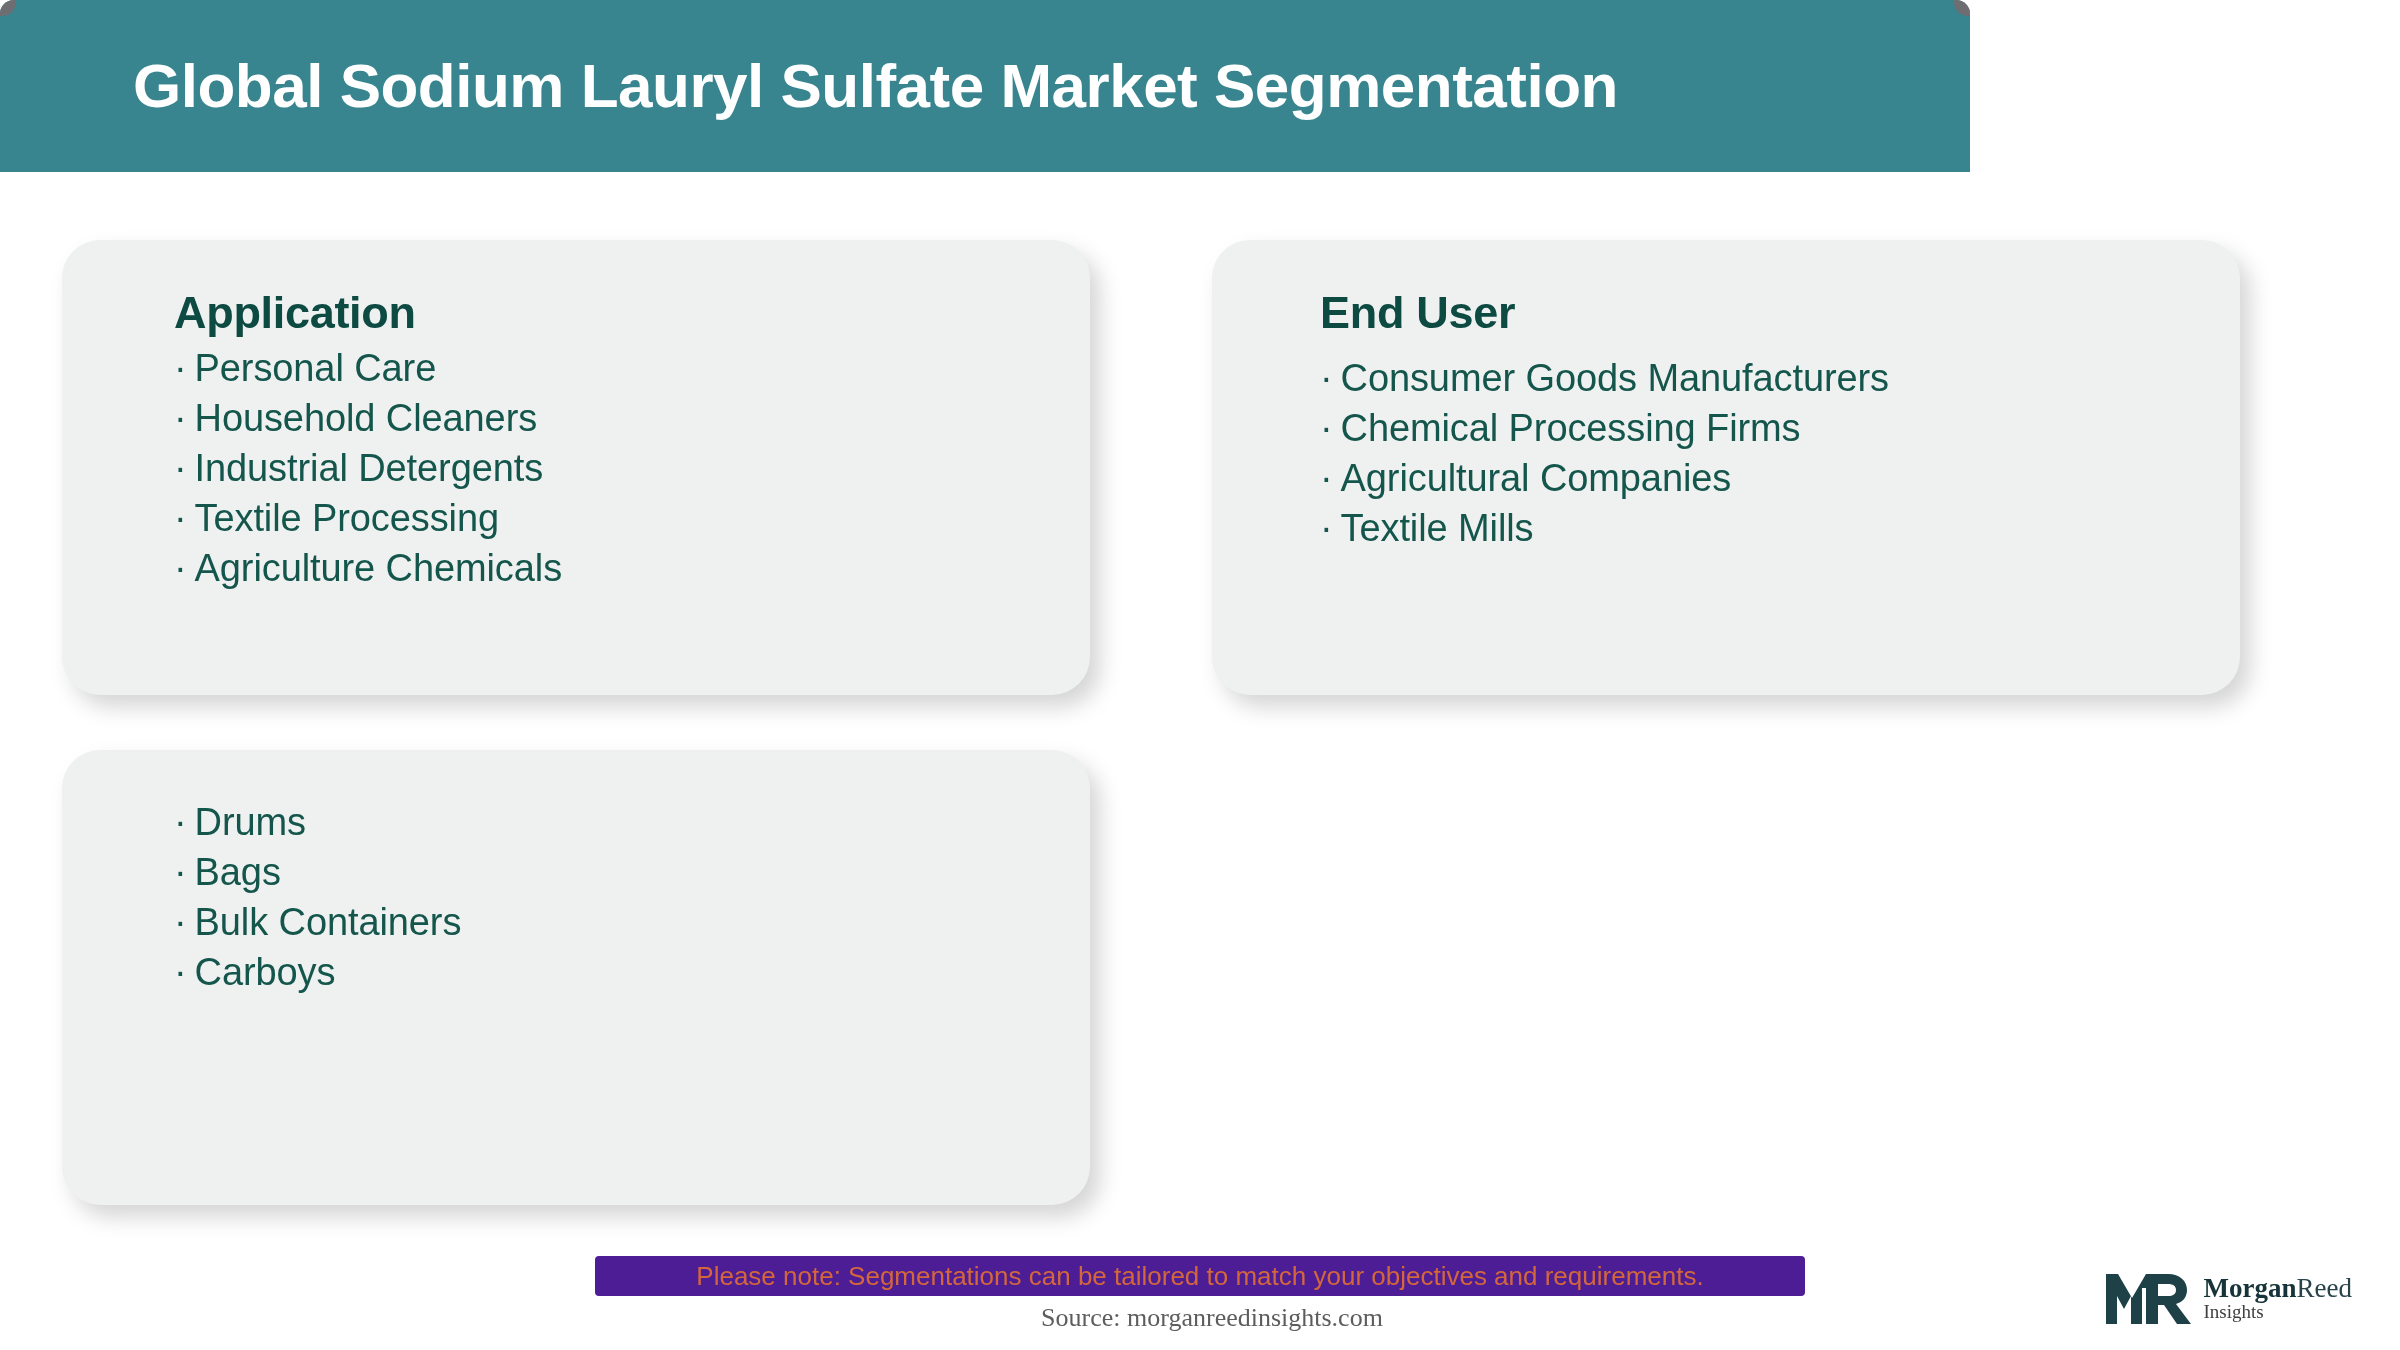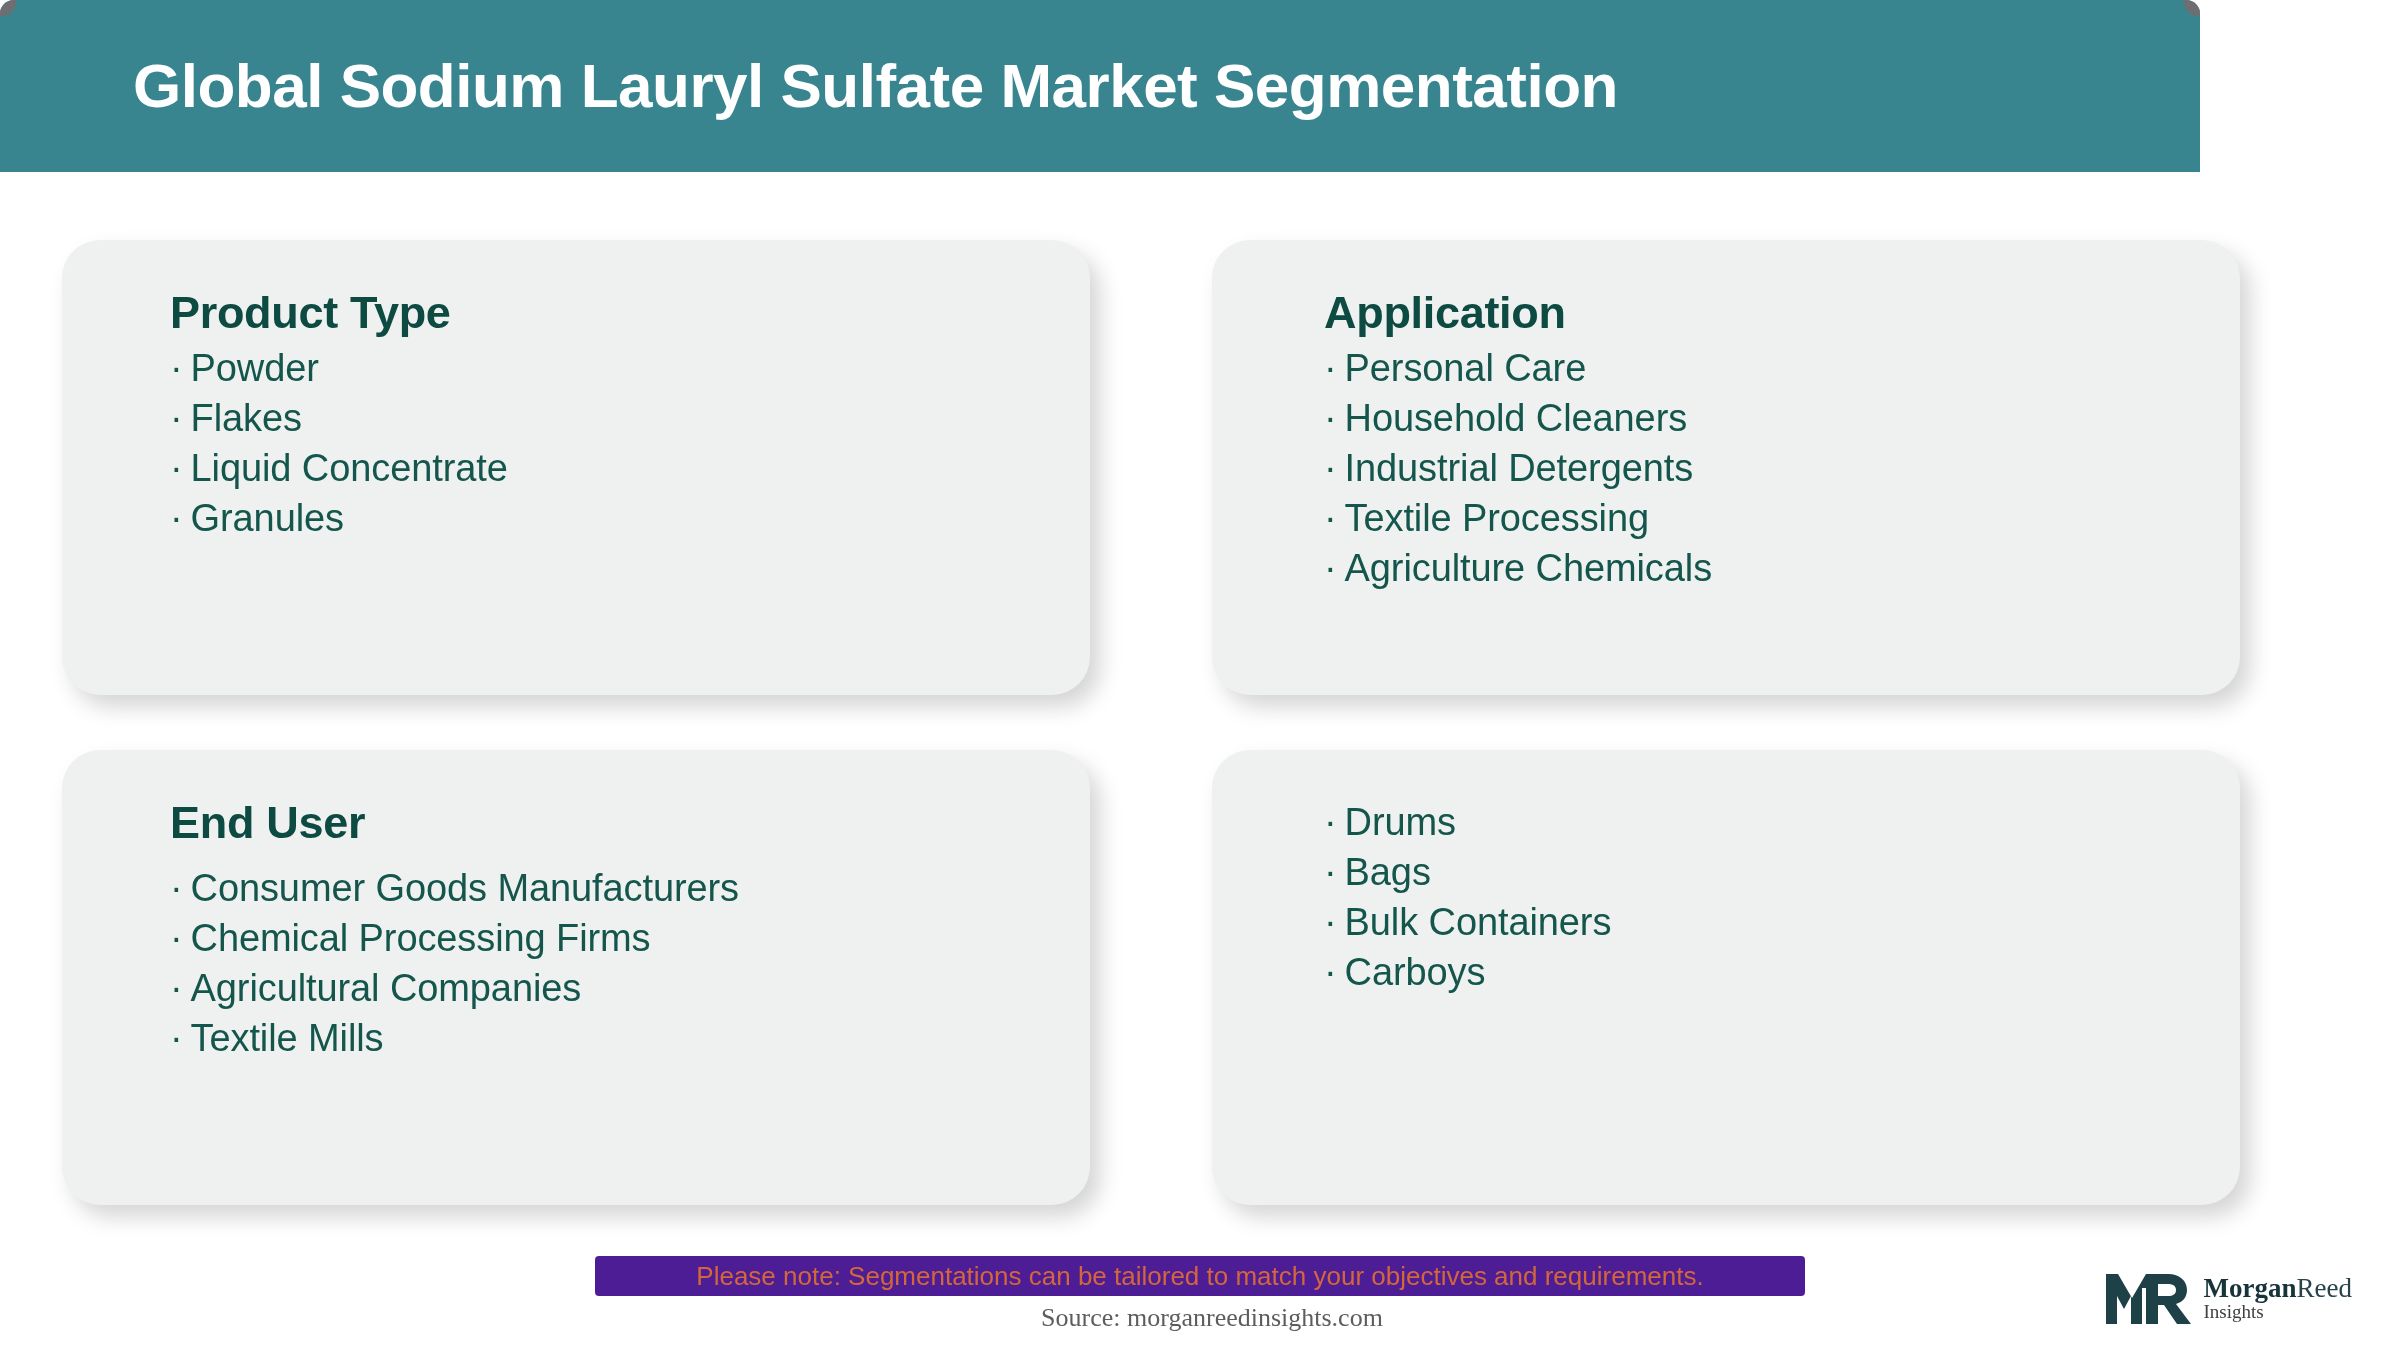--- a/index.html
+++ b/index.html
@@ -14,21 +14,21 @@
     overflow: hidden;
     font-family: "Liberation Sans", sans-serif;
     -webkit-font-smoothing: antialiased;
   }
 
   
   .header {
     position: absolute;
     left: 0;
     top: 0;
-    width: 2200px;
+    width: 1970px;
     height: 172px;
     background: #388590;
     border-radius: 14px 14px 0 0;
     box-sizing: border-box;
     display: flex;
     align-items: center;
     overflow: hidden;
   }
   .header-corner-l, .header-corner-r {
     position: absolute;
@@ -160,29 +160,20 @@
 <body>
 
 <div class="header">
   <span class="header-corner-l"></span>
   <span class="header-corner-r"></span>
   <h1 class="header-title">Global Sodium Lauryl Sulfate Market Segmentation</h1>
 </div>
 
 <div class="grid">
 
-  <div class="card c1">
-    <div class="card-title">Product Type</div>
-    <ul class="card-list">
-      <li><span class="bullet">·</span><span>Powder</span></li>
-      <li><span class="bullet">·</span><span>Flakes</span></li>
-      <li><span class="bullet">·</span><span>Liquid Concentrate</span></li>
-      <li><span class="bullet">·</span><span>Granules</span></li>
-    </ul>
-  </div>
 
   <div class="card c2">
     <div class="card-title">Application</div>
     <ul class="card-list">
       <li><span class="bullet">·</span><span>Personal Care</span></li>
       <li><span class="bullet">·</span><span>Household Cleaners</span></li>
       <li><span class="bullet">·</span><span>Industrial Detergents</span></li>
       <li><span class="bullet">·</span><span>Textile Processing</span></li>
       <li><span class="bullet">·</span><span>Agriculture Chemicals</span></li>
     </ul>

